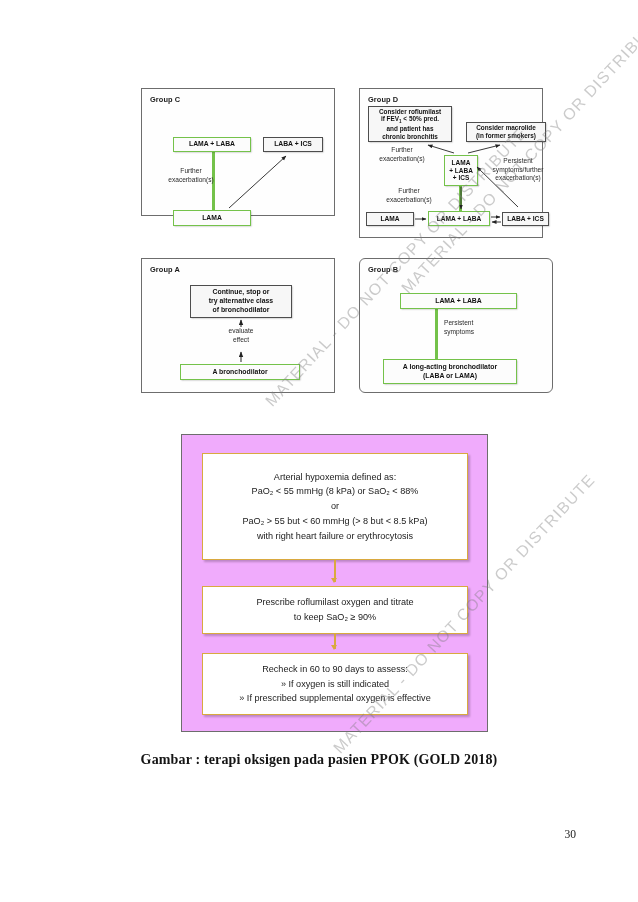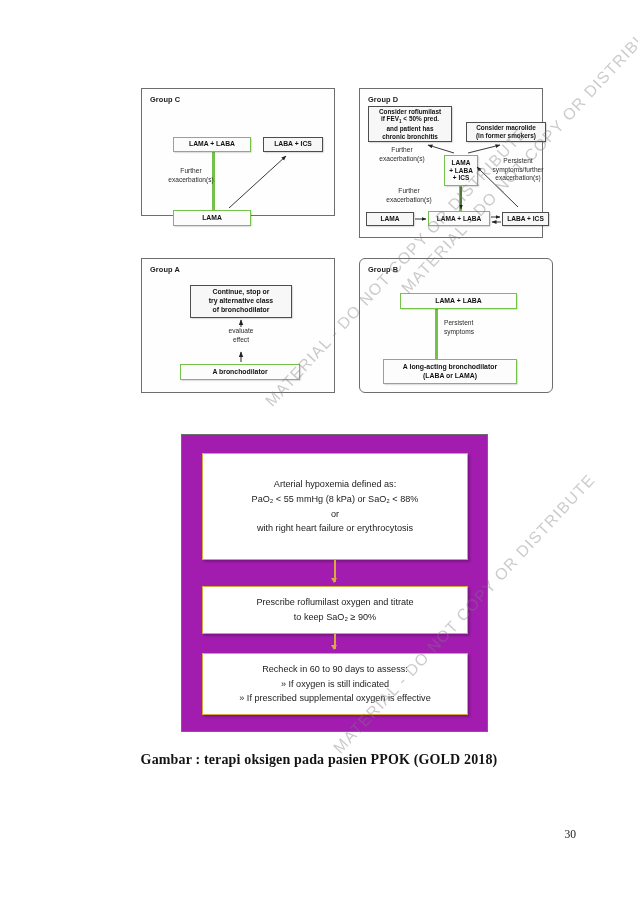--- a/index.html
+++ b/index.html
@@ -91,21 +91,21 @@
   }
 
   
   .oxy-wrap {
     position: absolute;
     left: 181px;
     top: 434px;
     width: 307px;
     height: 298px;
     border: 1.2px solid #6d6d6d;
-    background: #a21caf;
+    background: #f0abfc;
     box-sizing: border-box;
     padding-left: 30px;
   }
   .oxy-box {
     position: absolute;
     left: 20px;
     width: 266px;
     box-sizing: border-box;
     border: 1.5px solid #d9a93f;
     background: #ffffff;
@@ -303,20 +303,21 @@
     <div class="glabel" style="left:84px; top:60px; width:68px; text-align:left;">Persistent<br>symptoms</div>
   </div>
 </div>
 
 <div class="oxy-wrap">
 
   <div class="oxy-box oxy-box-1">
     <div class="ln">Arterial hypoxemia defined as:</div>
     <div class="ln">PaO₂ &lt; 55 mmHg (8 kPa) or SaO₂ &lt; 88%</div>
     <div class="ln">or</div>
+    <div class="ln">PaO₂ &gt; 55 but &lt; 60 mmHg (&gt; 8 but &lt; 8.5 kPa)</div>
     <div class="ln">with right heart failure or erythrocytosis</div>
   </div>
 
   <div class="oxy-arrow oxy-arrow-1"></div>
 
   <div class="oxy-box oxy-box-2">
     <div class="ln">Prescribe roflumilast oxygen and titrate</div>
     <div class="ln">to keep SaO₂ ≥ 90%</div>
   </div>
 

